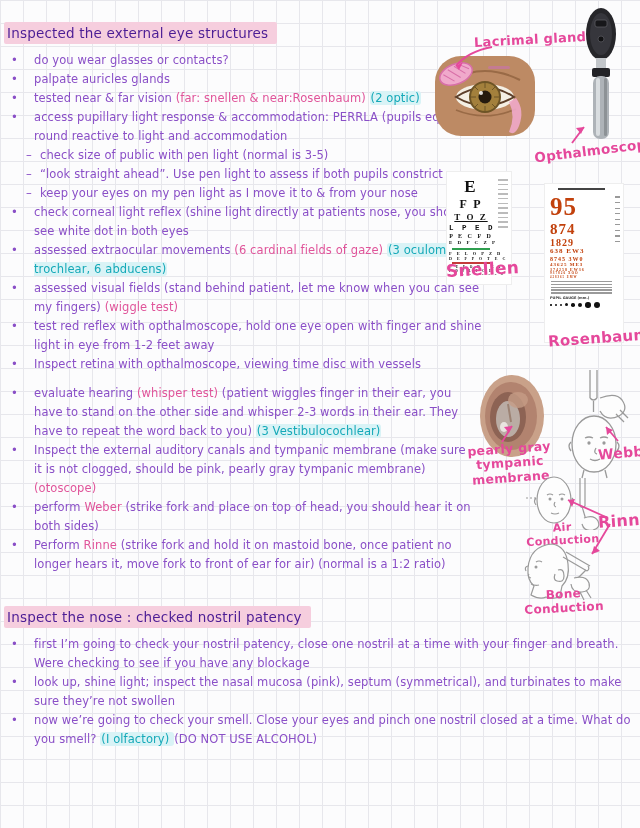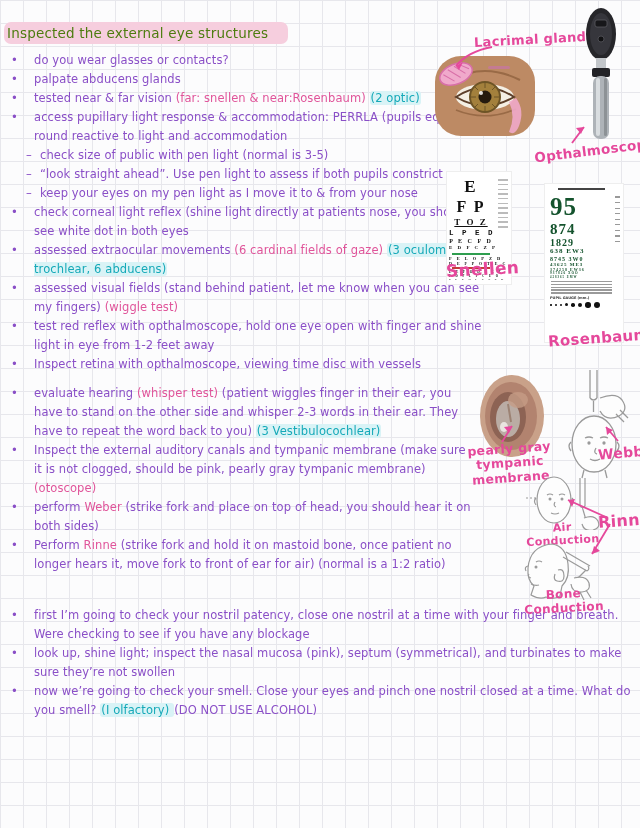--- a/index.html
+++ b/index.html
@@ -8,23 +8,23 @@
     background-color:#fcfcfd;
     background-image:
       linear-gradient(#e7e7ec 1px, transparent 1px),
       linear-gradient(90deg, #e7e7ec 1px, transparent 1px);
     background-size:23px 23px;
     font-family:"DejaVu Sans", sans-serif;
   }
   .sec{position:absolute;}
   .sec-title{margin:0 0 7px 0;}
   .hl-pill{
-    display:inline-block;background:#f6cede;color:#4d7c0f;
+    display:inline-block;background:#f6cede;color:#4c1d95;
     font-size:13.5px;font-weight:500;letter-spacing:.2px;
-    padding:3px 20px 3px 3px;border-radius:7px;
+    padding:3px 9px 3px 3px;border-radius:2px;
   }
   .item{display:flex;line-height:19px;font-size:11.5px;letter-spacing:.1px;}
   .item .marker{flex:none;width:30px;padding-left:7px;box-sizing:border-box;color:#8a4fc7;}
   .item.dash .marker{width:36px;padding-left:22px;}
   .body{flex:1;}
   .t-purple{color:#8a4fc7;}
   .t-pink{color:#e0549a;}
   .t-teal{color:#15a9b8;background:#d9f3f6;border-radius:3px;padding:0 1px;}
   .fig{position:absolute;}
   .marker-label{
@@ -36,42 +36,42 @@
   .sn-card{position:absolute;left:447px;top:172px;width:64px;height:112px;padding:4px 2px 2px 2px;box-sizing:border-box;}
   .sn-inner{width:44px;float:left;text-align:center;}
   .sn-row{font-family:"Liberation Serif", serif;font-weight:bold;color:#111;letter-spacing:2px;line-height:1.25;white-space:nowrap;}
   .sn-bar{height:2px;margin:1px 3px;}
   .sn-bar.green{background:#2f9e4f;}
   .sn-bar.red{background:#c43b3b;}
   .sn-side{width:12px;float:right;}
   .sn-tick{height:1.5px;background:#bbb;margin:3.2px 1px;}
   .rb-card{position:absolute;left:545px;top:184px;width:78px;height:158px;padding:4px 10px 3px 5px;box-sizing:border-box;}
   .rb-title{height:2px;background:#444;margin:0 8px 3px 8px;}
-  .rb-row{font-family:"Liberation Serif", serif;font-weight:bold;color:#14532d;line-height:1.1;white-space:nowrap;letter-spacing:1px;}
+  .rb-row{font-family:"Liberation Serif", serif;font-weight:bold;color:#c2410c;line-height:1.1;white-space:nowrap;letter-spacing:1px;}
   .rb-par{height:1.3px;background:#9a9a9a;margin:1.6px 1px;}
   .rb-gauge{font-size:3.5px;color:#333;margin-top:2px;font-weight:bold;}
   .rb-dots{display:flex;align-items:center;gap:3px;margin-top:2px;}
   .rb-dots i{display:block;border-radius:50%;background:#111;}
   .rb-side{position:absolute;right:3px;top:8px;width:5px;}
   .rb-side b{display:block;height:1.2px;background:#999;margin:4.4px 0;}
 </style>
 </head>
 <body>
 
 <div class="page">
 
   <div class="sec" id="sec-0" style="left:4px;top:22px;width:486px;">
       <div class="sec-title"><span class="hl-pill">Inspected the external eye structures</span></div>
       <div class="item">
         <span class="marker">•</span>
         <span class="body"><span class="t-purple">do you wear glasses or contacts?</span></span>
       </div>
       <div class="item">
         <span class="marker">•</span>
-        <span class="body"><span class="t-purple">palpate abducens glands</span></span>
+        <span class="body"><span class="t-purple">palpate auricles glands</span></span>
       </div>
       <div class="item">
         <span class="marker">•</span>
         <span class="body"><span class="t-purple">tested near &amp; far vision </span><span class="t-pink">(far: snellen &amp; near:Rosenbaum) </span><span class="t-teal">(2 optic)</span></span>
       </div>
       <div class="item">
         <span class="marker">•</span>
         <span class="body"><span class="t-purple">access pupillary light response &amp; accommodation: PERRLA (pupils equal round reactive to light and accommodation</span></span>
       </div>
       <div class="item dash">
@@ -119,20 +119,21 @@
       <div class="item">
         <span class="marker">•</span>
         <span class="body"><span class="t-purple">perform </span><span class="t-pink">Weber </span><span class="t-purple">(strike fork and place on top of head, you should hear it on both sides)</span></span>
       </div>
       <div class="item">
         <span class="marker">•</span>
         <span class="body"><span class="t-purple">Perform </span><span class="t-pink">Rinne </span><span class="t-purple">(strike fork and hold it on mastoid bone, once patient no longer hears it, move fork to front of ear for air) (normal is a 1:2 ratio)</span></span>
       </div>
     </div>
   <div class="sec" id="sec-2" style="left:4px;top:606px;width:632px;">
+      <div class="sec-title"><span class="hl-pill">Inspect the nose : checked nostril patency</span></div>
       <div class="item">
         <span class="marker">•</span>
         <span class="body"><span class="t-purple">first I’m going to check your nostril patency, close one nostril at a time with your finger and breath. Were checking to see if you have any blockage</span></span>
       </div>
       <div class="item">
         <span class="marker">•</span>
         <span class="body"><span class="t-purple">look up, shine light; inspect the nasal mucosa (pink), septum (symmetrical), and turbinates to make sure they’re not swollen</span></span>
       </div>
       <div class="item">
         <span class="marker">•</span>
@@ -189,21 +190,21 @@
   </div>
   <div class="marker-label" style="left:534px;top:143px;font-size:13.5px;transform:rotate(-7deg);white-space:nowrap;">Opthalmoscope</div>
   <svg class="fig" style="left:568px;top:121px;" width="22" height="24">
     <path d="M4,22 L16,6" stroke="#e5489b" stroke-width="1.8" fill="none"></path>
     <path d="M16,6 l-8,1 l5,6 z" fill="#e5489b"></path>
   </svg>
 
   <div class="card sn-card" id="snellen-card">
     <div class="sn-inner" id="snellen-rows">
         <div class="sn-row" style="font-size: 17px;">E</div>
-        <div class="sn-row" style="font-size: 16px;">F P</div>
+        <div class="sn-row" style="font-size: 12px;">F P</div>
         <div class="sn-row" style="font-size: 9px; text-decoration: underline;">T O Z</div>
         <div class="sn-row" style="font-size: 7.5px; font-family: Liberation Mono, monospace;">L P E D</div>
         <div class="sn-row" style="font-size: 6px;">P E C F D</div>
         <div class="sn-row" style="font-size: 5px;">E D F C Z P</div>
         <div class="sn-bar green"></div>
         <div class="sn-row" style="font-size: 4.5px;">F E L O P Z D</div>
         <div class="sn-row" style="font-size: 4px;">D E F P O T E C</div>
         <div class="sn-bar red"></div>
         <div class="sn-row" style="font-size: 3.4px;">L E F O D P C T</div>
         <div class="sn-row" style="font-size: 3px;">F D P L T C E O</div>

